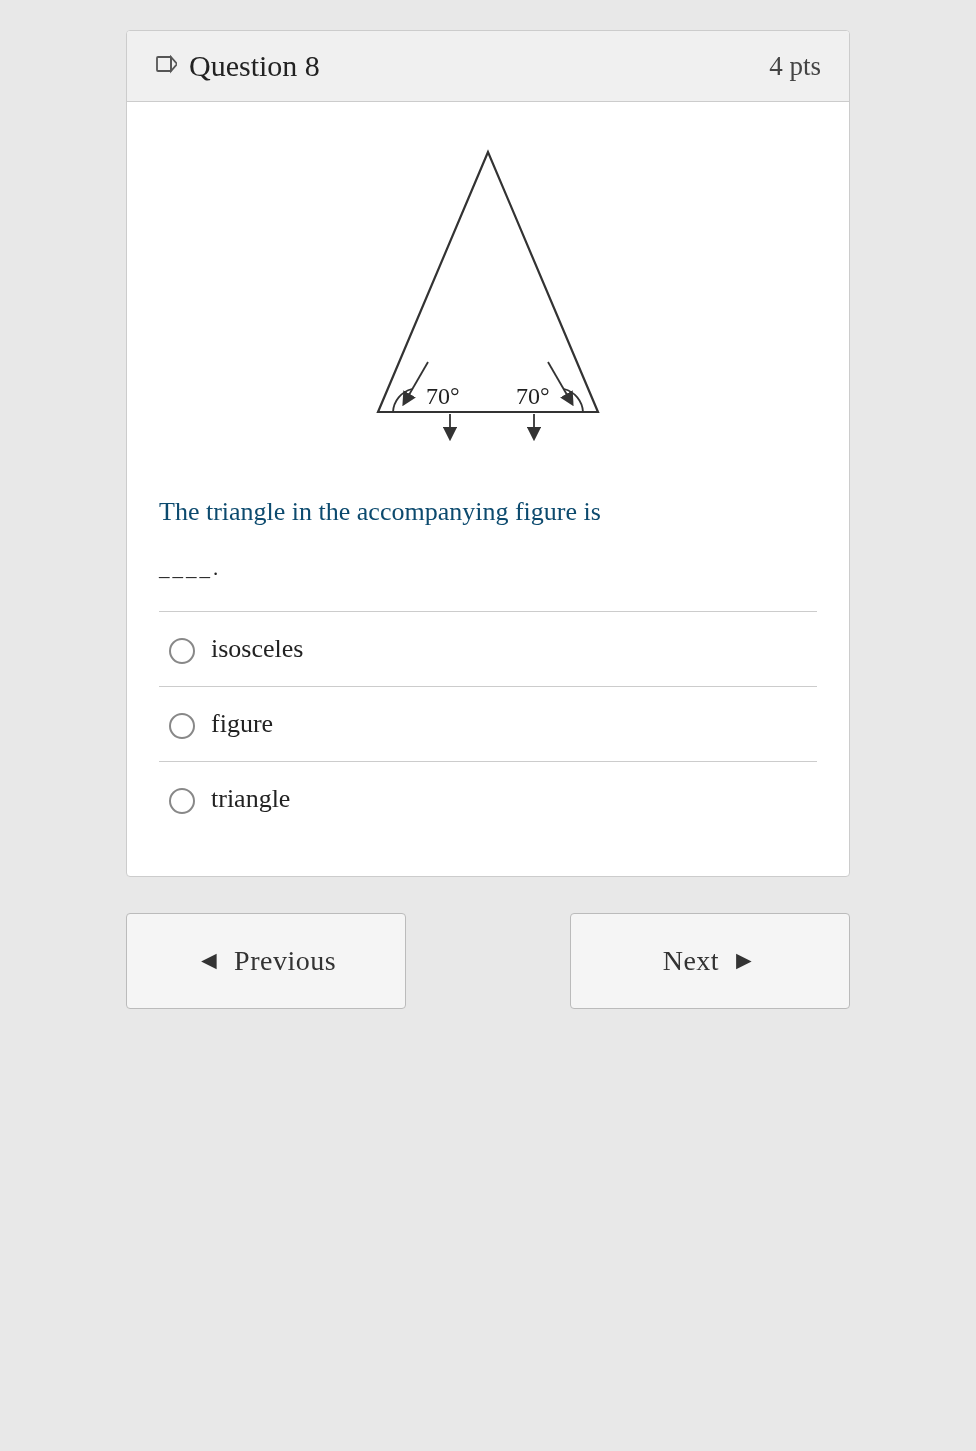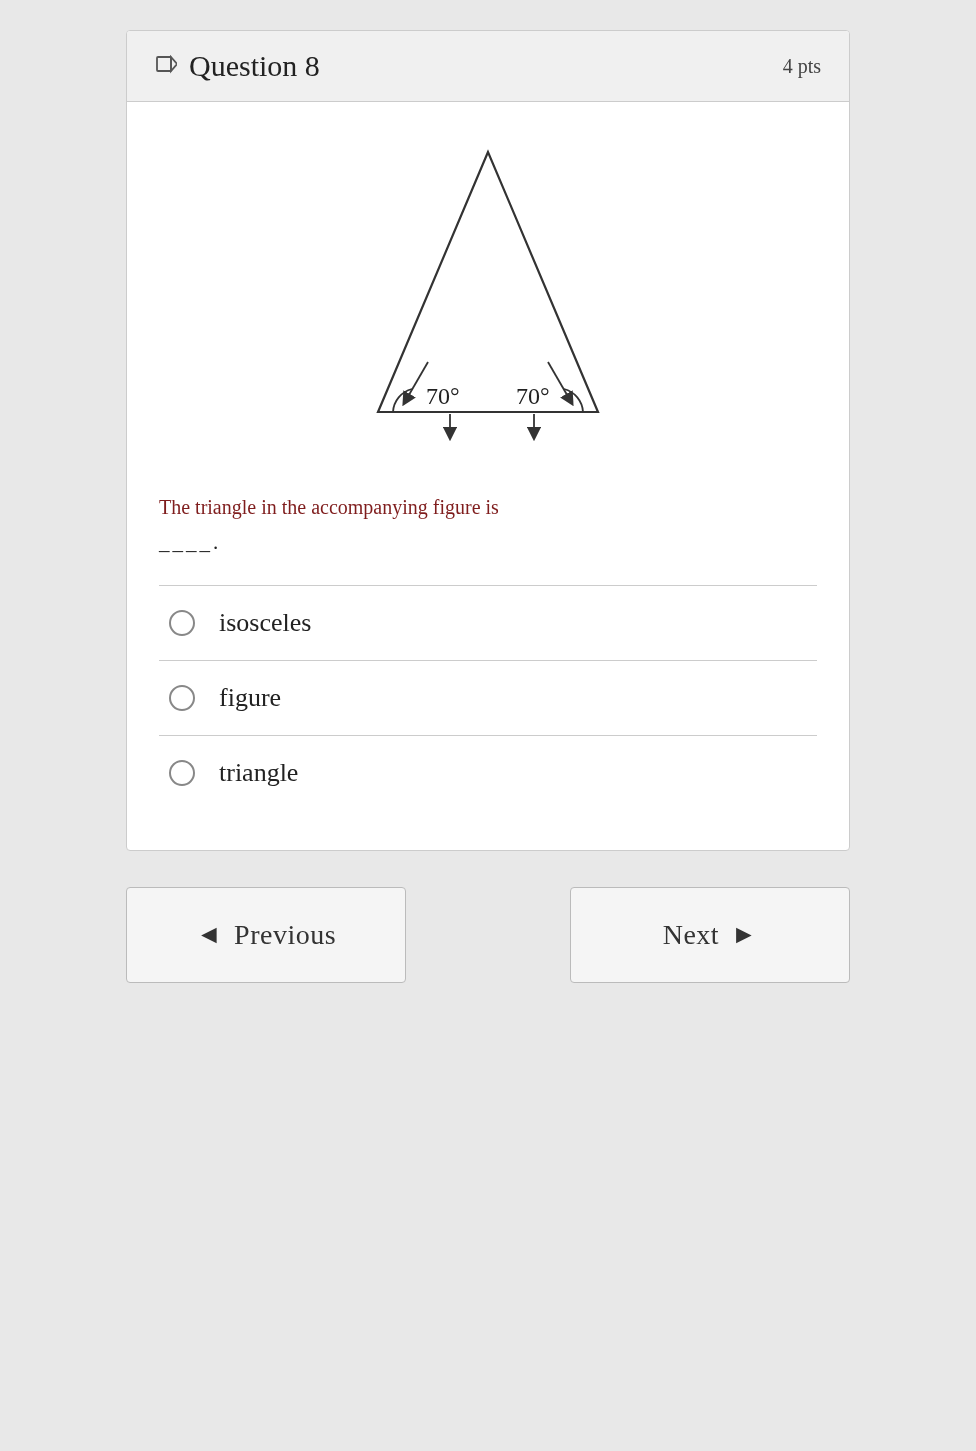--- a/index.html
+++ b/index.html
@@ -49,65 +49,65 @@
     }
 
     .question-title {
       font-size: 30px;
       font-weight: 400;
       color: #222;
       font-family: Georgia, serif;
     }
 
     .question-pts {
-      font-size: 20px;
+      font-size: 27px;
       color: #444;
       font-family: Georgia, serif;
     }
 
     .question-body {
       padding: 30px 32px 40px;
     }
 
     .figure-container {
       display: flex;
       justify-content: center;
       margin-bottom: 40px;
     }
 
     .triangle-svg {
       display: block;
     }
 
     .question-text {
-      font-size: 20px;
-      color: #7f1d1d;
+      font-size: 26px;
+      color: #0c4a6e;
       line-height: 1.5;
-      margin-bottom: 8px;
+      margin-bottom: 25px;
       font-family: Georgia, serif;
     }
 
     .blank-line {
       font-size: 21px;
       color: #222;
       margin-bottom: 30px;
       letter-spacing: 3px;
       font-family: Georgia, serif;
     }
 
     .divider {
       border: none;
       border-top: 1px solid #ccc;
       margin: 0;
     }
 
     .option-row {
       display: flex;
-      align-items: center;
-      gap: 24px;
+      align-items: flex-end;
+      gap: 16px;
       padding: 22px 10px;
       border-bottom: 1px solid #ccc;
       cursor: pointer;
     }
 
     .option-row:last-child {
       border-bottom: none;
     }
 
     .radio-circle {

